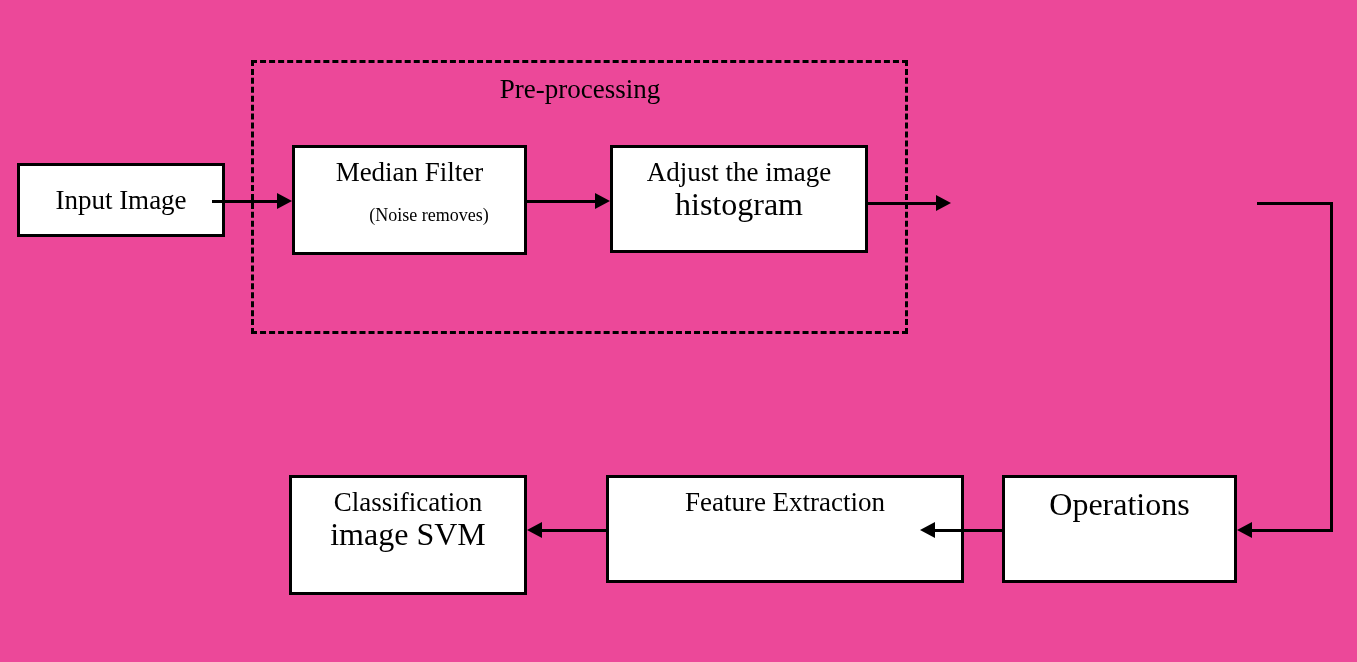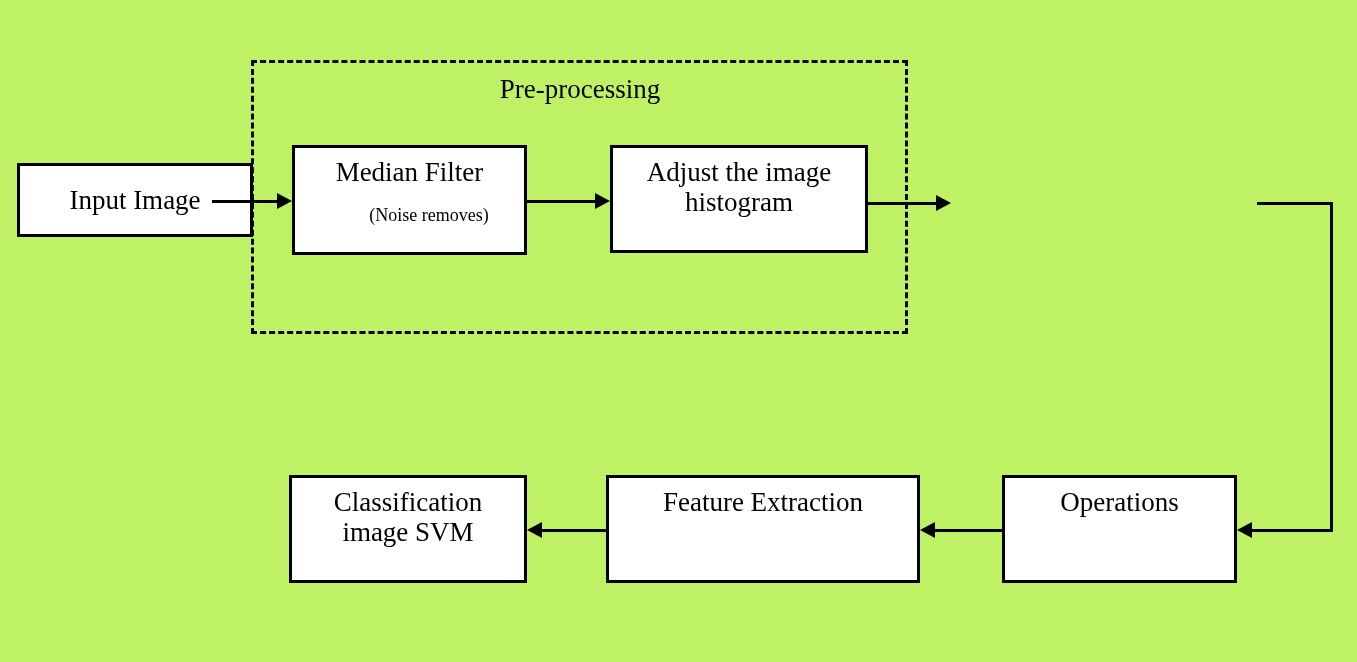--- a/index.html
+++ b/index.html
@@ -4,42 +4,42 @@
 <style>
   html, body {
     margin: 0;
     padding: 0;
     background: #ffffff;
   }
   #canvas {
     position: relative;
     width: 1357px;
     height: 662px;
-    background: #bef264;
+    background: #ec4899;
     font-family: "Liberation Serif", "DejaVu Serif", serif;
     color: #000000;
     overflow: hidden;
   }
 
   
   .node {
     position: absolute;
     box-sizing: border-box;
     border: 3px solid #000000;
     background: #ffffff;
     display: flex;
     flex-direction: column;
     align-items: center;
     justify-content: flex-start;
     text-align: center;
     line-height: 1.12;
     z-index: 3;
   }
   .node .l1 { font-size: 27px; white-space: nowrap; }
-  .node .l2 { font-size: 27px; white-space: nowrap; }
+  .node .l2 { font-size: 32px; white-space: nowrap; }
   .node.small2 .l2 { font-size: 18px; margin-left: 39px; }
   .node.single { justify-content: center; }
 
   
   .group-box {
     position: absolute;
     box-sizing: border-box;
     border: 3px dashed #000000;
     background: transparent;
     z-index: 1;
@@ -83,44 +83,44 @@
   }
 </style>
 </head>
 <body>
 
 <div id="canvas">
 
   <div class="group-box" style="left:251px; top:60px; width:657px; height:274px;"></div>
   <div class="group-label" style="left:440px; top:74px; width:280px;">Pre-processing</div>
 
-  <div class="node single" style="left:17px; top:163px; width:236px; height:74px;">
+  <div class="node single" style="left:17px; top:163px; width:208px; height:74px;">
     <span class="l1">Input Image</span>
   </div>
 
   <div class="node small2" style="left:292px; top:145px; width:235px; height:110px; padding-top:9px;gap:18px;">
     <span class="l1">Median Filter</span>
     <span class="l2">(Noise removes)</span>
   </div>
 
   <div class="node" style="left:610px; top:145px; width:258px; height:108px; padding-top:9px;">
     <span class="l1">Adjust the image</span>
     <span class="l2">histogram</span>
   </div>
 
 
   <div class="node" style="left:1002px; top:475px; width:235px; height:108px; padding-top:9px;">
     <span class="l2">Operations</span>
   </div>
 
-  <div class="node" style="left:606px; top:475px; width:314px; height:108px; padding-top:9px;">
+  <div class="node" style="left:606px; top:475px; width:358px; height:108px; padding-top:9px;">
     <span class="l1">Feature Extraction</span>
   </div>
 
-  <div class="node" style="left:289px; top:475px; width:238px; height:108px; padding-top:9px;">
+  <div class="node" style="left:289px; top:475px; width:238px; height:120px; padding-top:9px;">
     <span class="l1">Classification</span>
     <span class="l2">image SVM</span>
   </div>
 
   <div class="hline" style="left:212px; top:200px; width:66px;"></div>
   <div class="arrow-right" style="left:277px; top:193px;"></div>
 
   <div class="hline" style="left:527px; top:200px; width:69px;"></div>
   <div class="arrow-right" style="left:595px; top:193px;"></div>
 

